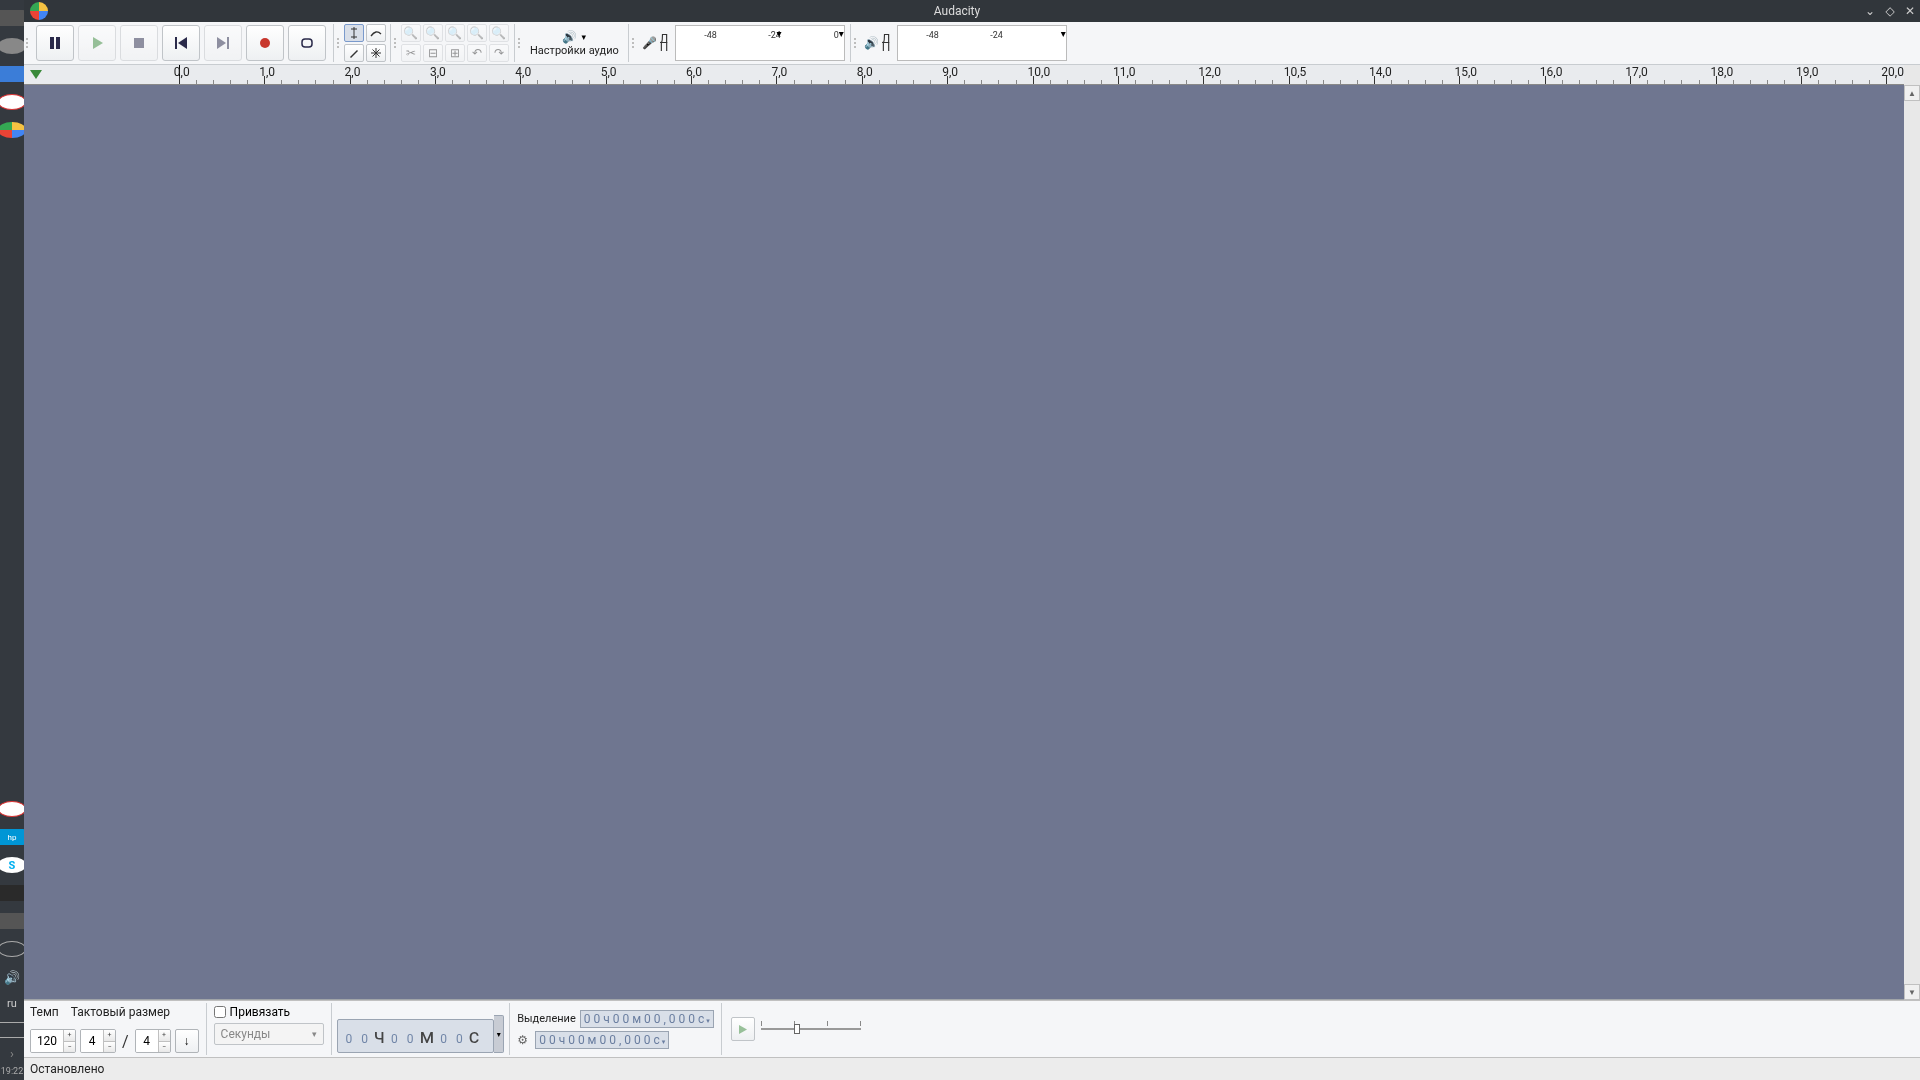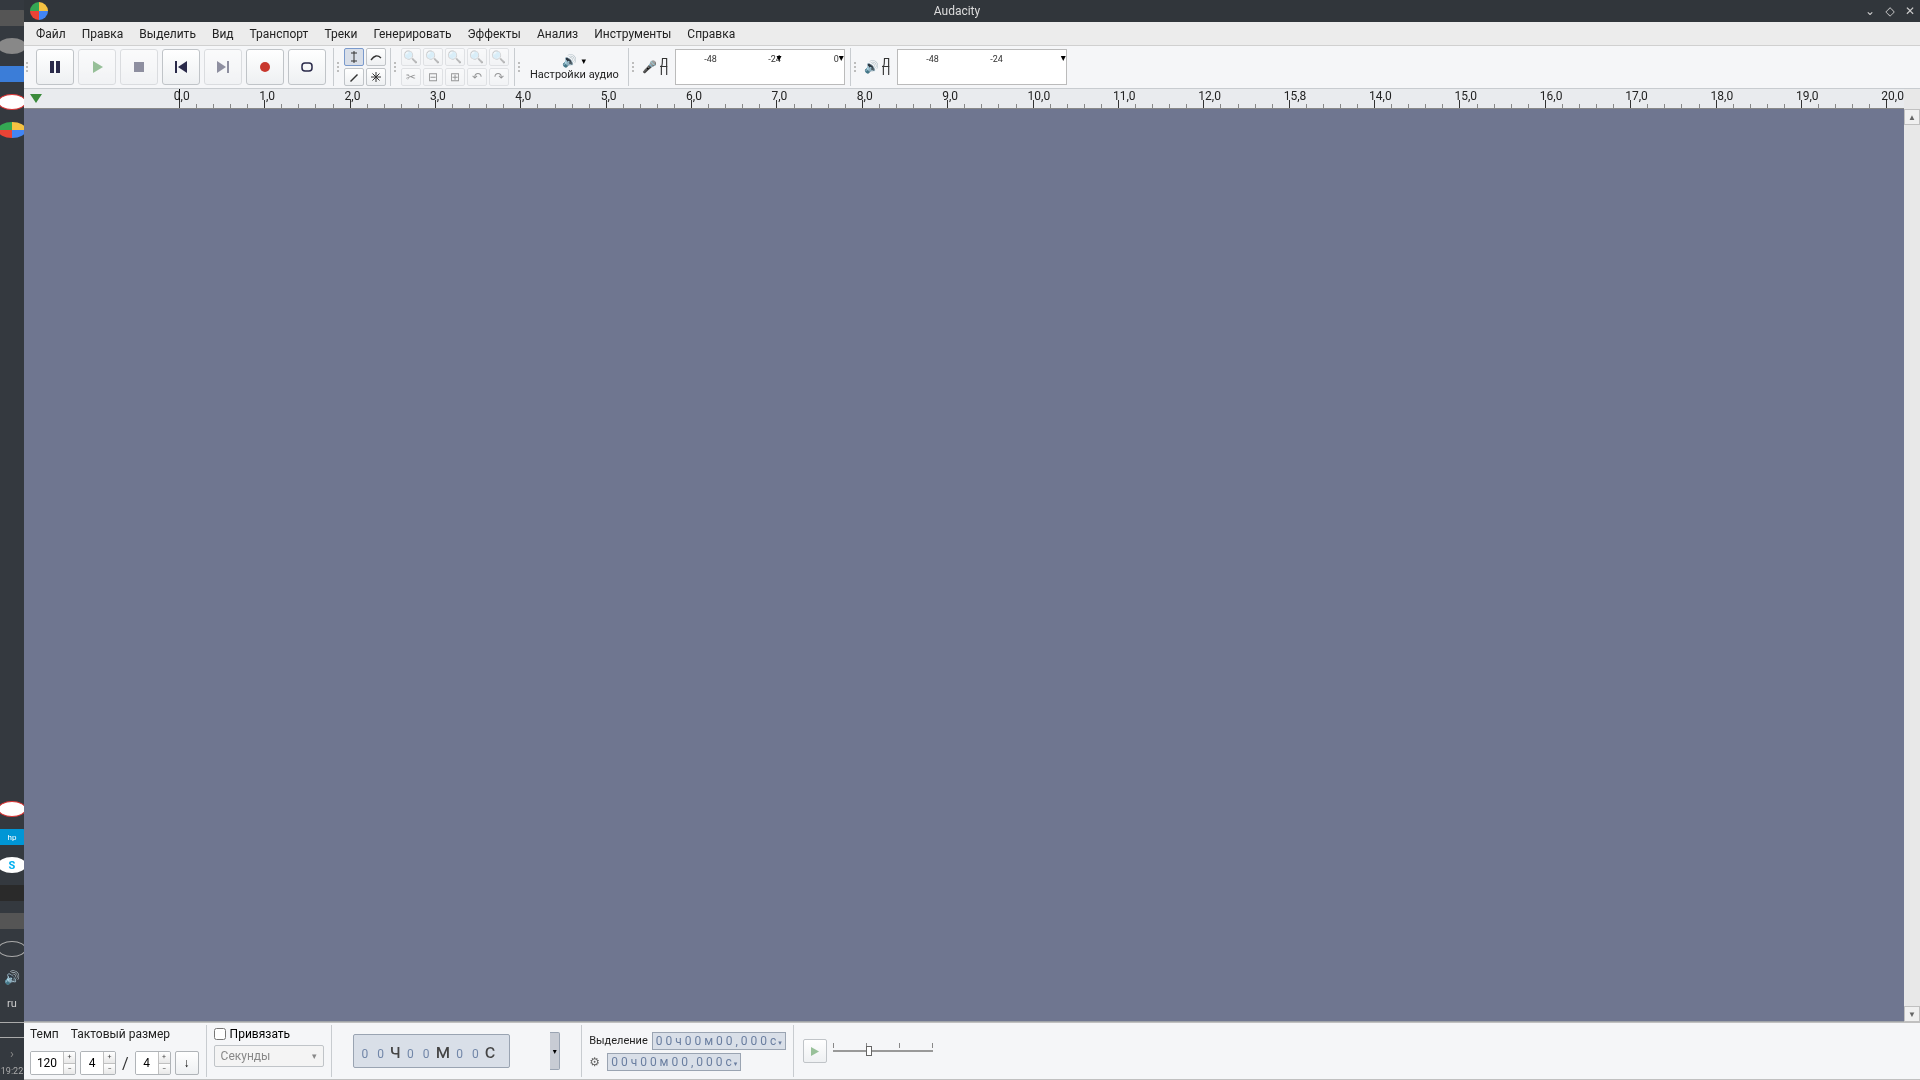--- a/index.html
+++ b/index.html
@@ -57,21 +57,21 @@
 .spinner input{width:32px;height:22px;border:none;text-align:center;font-size:12px;outline:none;}
 .spinner .spin-btns{display:flex;flex-direction:column;width:12px;}
 .spinner .spin-btns div{flex:1;background:linear-gradient(#fff,#e8e8e8);border-left:1px solid #c0c0c0;display:flex;align-items:center;justify-content:center;font-size:7px;color:#444;cursor:pointer;}
 .spinner .spin-btns div:first-child{border-bottom:1px solid #c0c0c0;}
 .slash{font-size:16px;color:#333;padding:0 2px;}
 .down-btn{width:24px;height:24px;border:1px solid #b0b4b8;border-radius:2px;background:linear-gradient(#fff,#eef0f2);display:flex;align-items:center;justify-content:center;cursor:pointer;}
 .snap-panel{display:flex;flex-direction:column;padding:4px 6px;gap:4px;}
 .snap-panel .snap-check{display:flex;align-items:center;gap:4px;font-size:12px;}
 .snap-panel .snap-check input{width:12px;height:12px;}
 .snap-panel .snap-select{width:110px;height:22px;border:1px solid #c0c4c8;border-radius:2px;display:flex;align-items:center;padding:0 6px;color:#888;background:#f4f4f4;justify-content:space-between;}
-.time-display{display:flex;align-items:center;padding:20px;gap:40px;}
+.time-display{display:flex;align-items:flex-end;padding:4px;}
 .time-display .digits{background:#d9dfe8;border:1px solid #9aa4b2;border-radius:2px;padding:4px 8px;font-size:26px;font-family:monospace;color:#7186a8;letter-spacing:3px;display:flex;align-items:baseline;}
 .time-display .digits .unit{font-size:20px;color:#444;margin:0 3px;}
 .time-display .drop{width:10px;background:#c8ccd4;border:1px solid #9aa4b2;border-left:none;border-radius:0 2px 2px 0;height:38px;display:flex;align-items:center;justify-content:center;font-size:8px;}
 .selection-panel{display:flex;flex-direction:column;padding:4px 6px;justify-content:center;gap:3px;}
 .selection-panel .sel-row{display:flex;align-items:center;gap:4px;}
 .selection-panel .sel-label{font-size:11px;color:#222;}
 .mini-time{background:#d9dfe8;border:1px solid #9aa4b2;font-family:monospace;font-size:10px;color:#6a7ea0;padding:1px 3px;letter-spacing:0;}
 .mini-time .drop{font-size:7px;margin-left:2px;}
 .gear{width:14px;height:14px;color:#666;cursor:pointer;}
 .play-speed{display:flex;align-items:center;gap:6px;padding:4px 8px;}
@@ -112,33 +112,20 @@
 <div class="app">
 
 <div class="titlebar">
   <div class="app-icon"></div>
   <div class="title">Audacity</div>
   <div class="wbtn">⌄</div>
   <div class="wbtn">◇</div>
   <div class="wbtn">✕</div>
 </div>
 
-<div class="menubar">
-  <div class="menu-item">Файл</div>
-  <div class="menu-item">Правка</div>
-  <div class="menu-item">Выделить</div>
-  <div class="menu-item">Вид</div>
-  <div class="menu-item">Транспорт</div>
-  <div class="menu-item">Треки</div>
-  <div class="menu-item">Генерировать</div>
-  <div class="menu-item">Эффекты</div>
-  <div class="menu-item">Анализ</div>
-  <div class="menu-item">Инструменты</div>
-  <div class="menu-item">Справка</div>
-</div>
 
 <div class="toolstrip">
   <div class="grip">
         <span></span>
         <span></span>
         <span></span>
       </div>
   <div class="transport">
     <div class="tbutton">
           <svg viewBox="0 0 14 14">
@@ -369,21 +356,21 @@
         <div class="minor" style="left: 60.41%;"></div>
         <div class="minor" style="left: 61.33%;"></div>
         <div class="major" style="left: 62.25%;">
           <span>12,0</span>
         </div>
         <div class="minor" style="left: 63.17%;"></div>
         <div class="minor" style="left: 64.09%;"></div>
         <div class="minor" style="left: 65.01%;"></div>
         <div class="minor" style="left: 65.93%;"></div>
         <div class="major" style="left: 66.85%;">
-          <span>15,8</span>
+          <span>10,5</span>
         </div>
         <div class="minor" style="left: 67.77%;"></div>
         <div class="minor" style="left: 68.69%;"></div>
         <div class="minor" style="left: 69.61%;"></div>
         <div class="minor" style="left: 70.53%;"></div>
         <div class="major" style="left: 71.45%;">
           <span>14,0</span>
         </div>
         <div class="minor" style="left: 72.37%;"></div>
         <div class="minor" style="left: 73.29%;"></div>
@@ -522,14 +509,17 @@
       <div class="rail"></div>
       <div class="t" style="left:0"></div>
           <div class="t" style="left:33%"></div>
           <div class="t" style="left:66%"></div>
           <div class="t" style="left:99%"></div>
       <div class="thumb"></div>
     </div>
   </div>
 </div>
 
+<div class="status-bar">
+  <span>Остановлено</span>
+</div>
 
 </div>
 
 </body></html>

